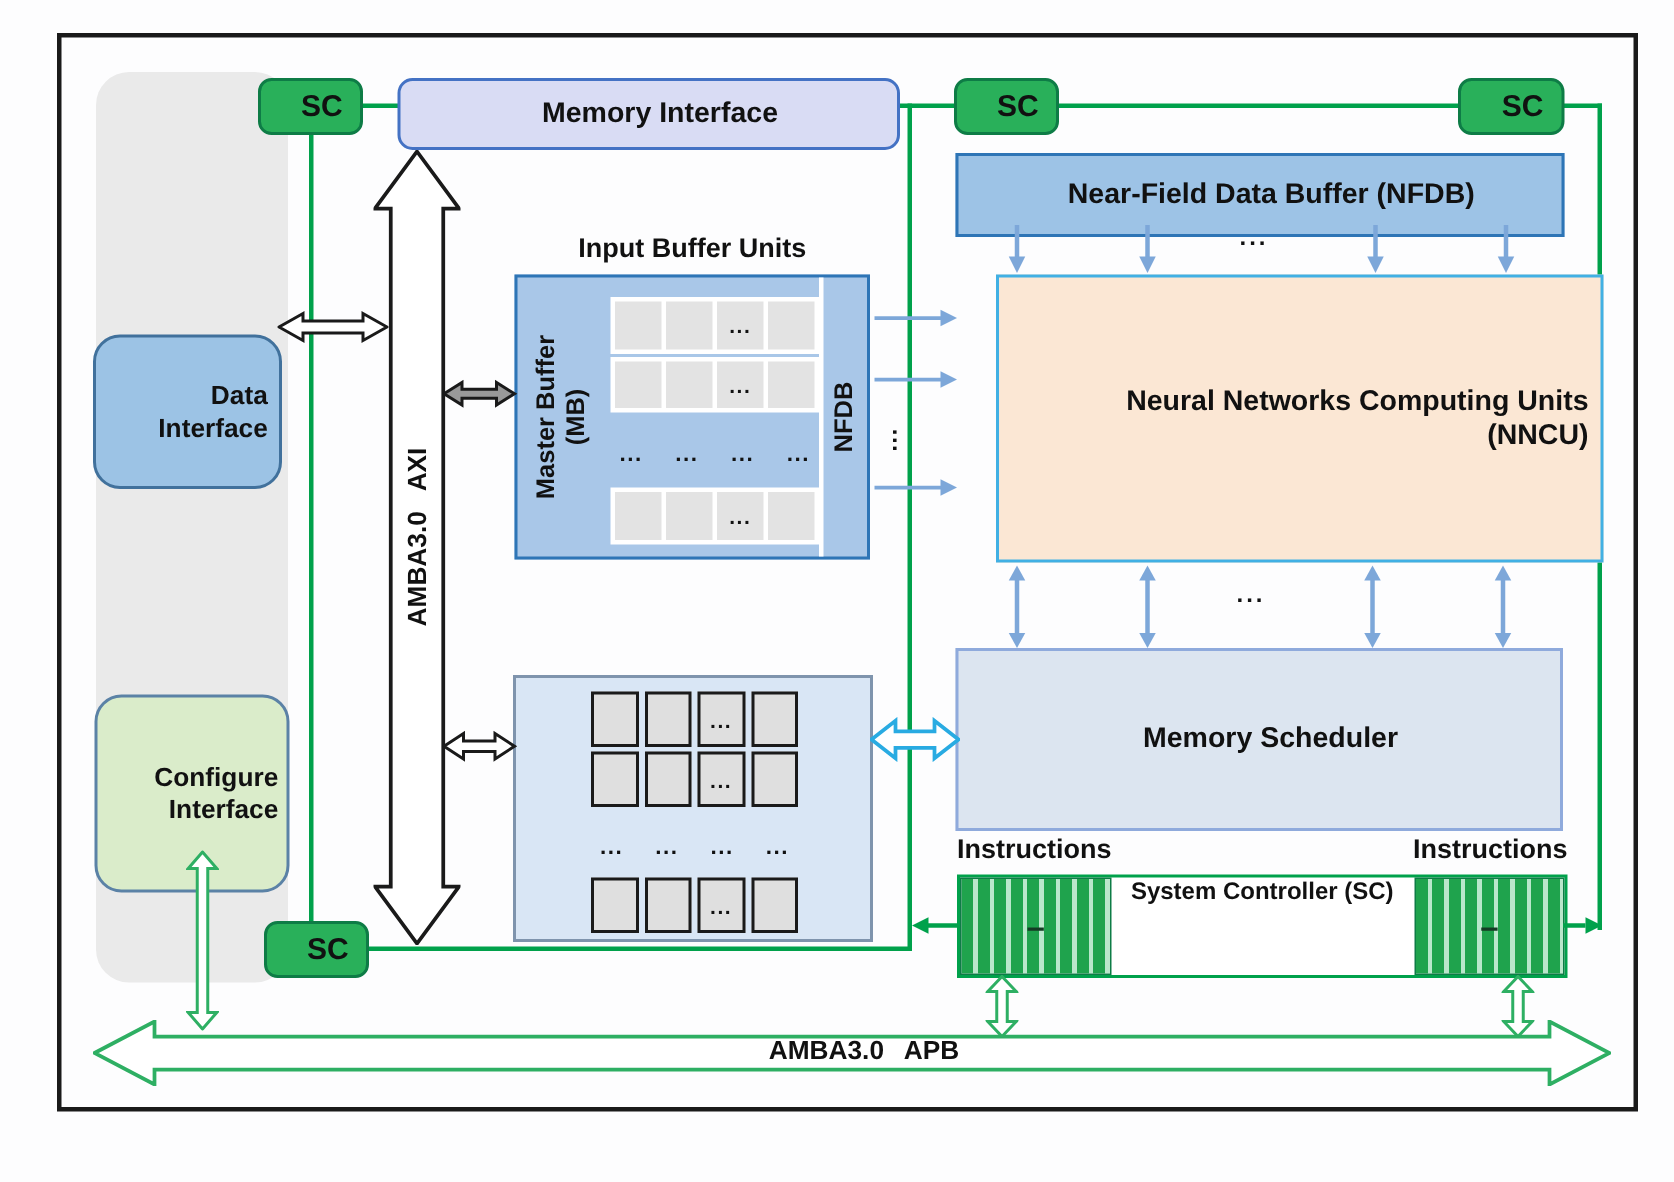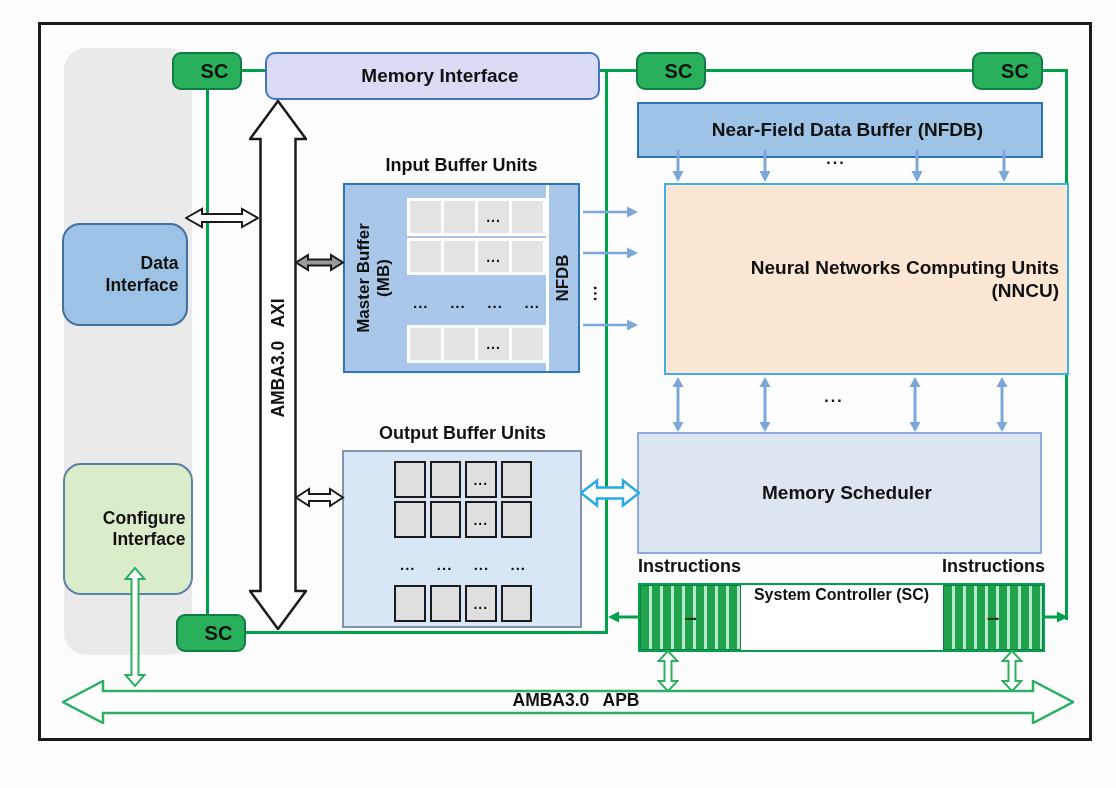--- a/index.html
+++ b/index.html
@@ -105,21 +105,20 @@
   </div>
   <div class="sqrow" style="left:407px;top:325px;width:139px;height:38px;">
     <div class="cell"></div>
       <div class="cell"></div>
     <div class="cell">
         <span>...</span>
       </div>
     <div class="cell"></div>
   </div>
 
-  <div class="title" style="left:343px;top:423px;width:239px;">Output Buffer Units</div>
   <div class="box obu" style="left:342px;top:450px;width:240px;height:178px;"></div>
   <div class="sqrow dark" style="left:394px;top:461px;width:138px;height:37px;">
     <div class="cell"></div>
       <div class="cell"></div>
     <div class="cell">
         <span>...</span>
       </div>
     <div class="cell"></div>
   </div>
   <div class="sqrow dark" style="left:394px;top:501px;width:138px;height:37px;">

